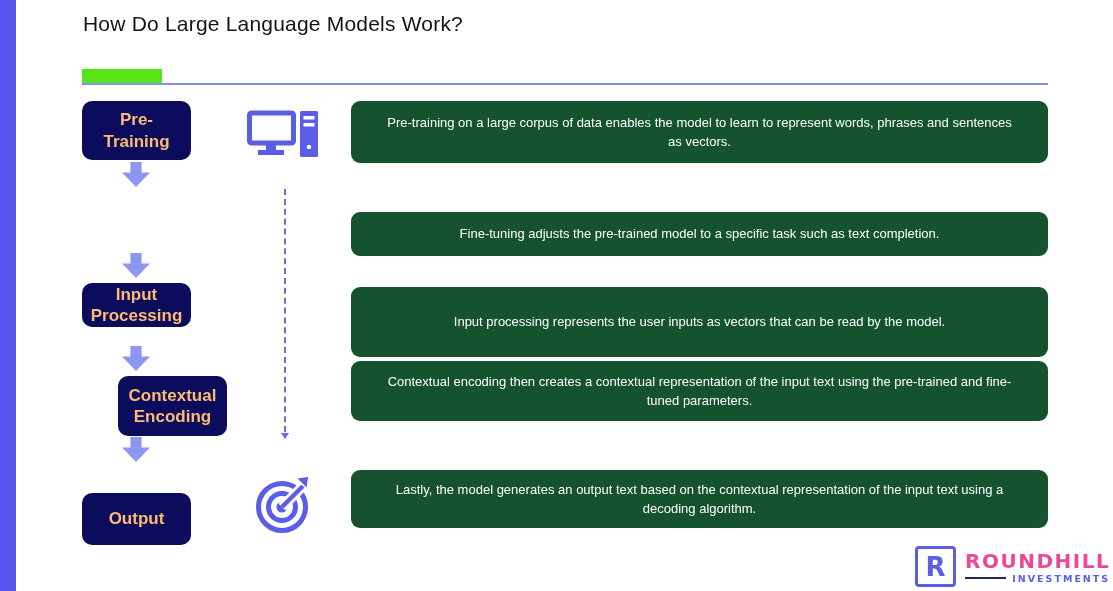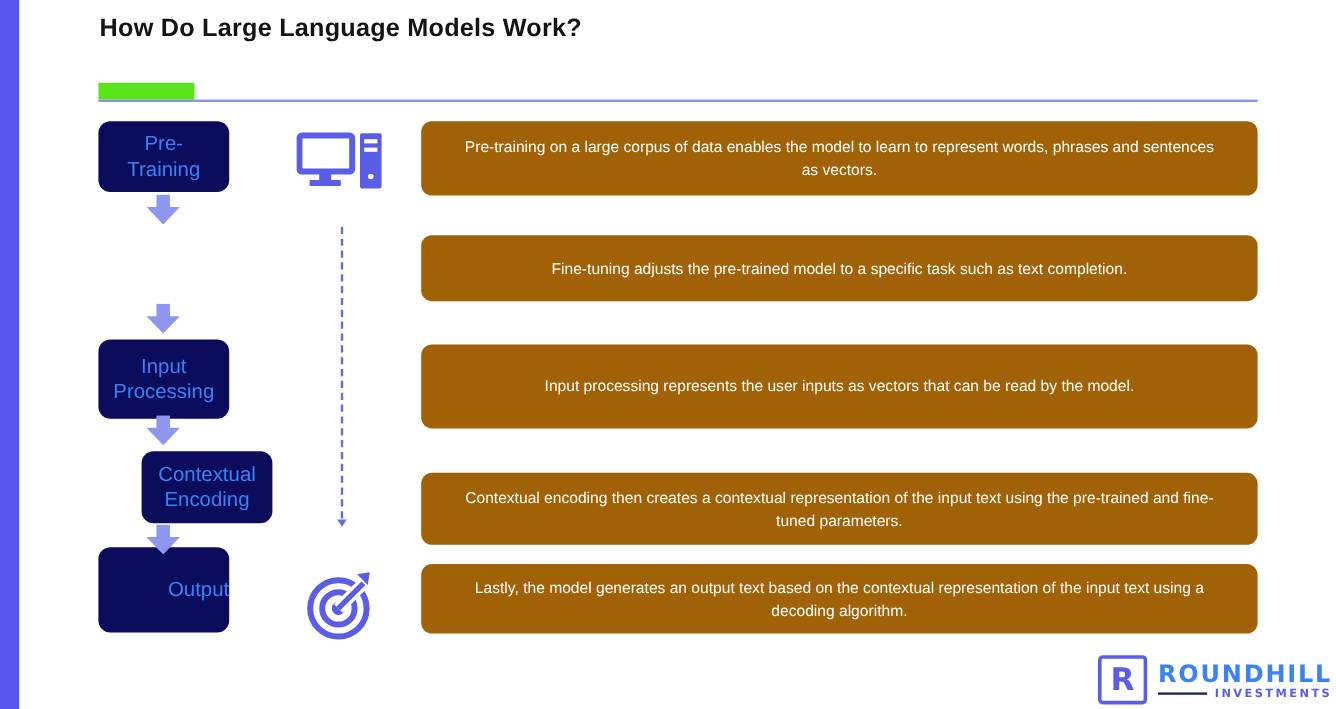--- a/index.html
+++ b/index.html
@@ -9,60 +9,61 @@
     background:#ffffff;
     font-family:"Liberation Sans", sans-serif;
     overflow:hidden;
   }
   .leftbar{
     position:absolute;left:0;top:0;width:16px;height:591px;
     background:#5456ee;
   }
   .title{
     position:absolute;left:83px;top:12px;margin:0;
-    font-size:21px;font-weight:700;color:#141414;letter-spacing:.2px;
+    font-size:21px;font-weight:400;color:#141414;letter-spacing:.2px;
   }
   .green-accent{
     position:absolute;left:82px;top:69px;width:80px;height:14px;
     background:#59e41a;
   }
   .header-rule{
     position:absolute;left:82px;top:83px;width:966px;height:2px;
     background:#8b90ee;
   }
   .step{
     position:absolute;left:82px;width:109px;
     background:#0c0c5c;border-radius:10px;
-    color:#3b82f6;display:flex;align-items:center;justify-content:center;
+    color:#fdba74;display:flex;align-items:center;justify-content:center;
     text-align:center;font-size:17px;line-height:1.25;
     white-space:pre-line;
+    font-weight:bold;
   }
   .s0{top:101px;height:59px;}
   .s1{top:192px;height:59px;}
-  .s2{top:283px;height:66px;}
+  .s2{top:283px;height:44px;}
   .s3{top:376px;height:60px;margin-left:36px;}
-  .s4{top:456px;height:71px;justify-content:flex-end;}
+  .s4{top:493px;height:52px;}
   .arrow{
     position:absolute;left:122px;width:28px;height:25px;
     background:#8e96f0;
     -webkit-clip-path:polygon(30% 0,70% 0,70% 42%,100% 42%,50% 100%,0 42%,30% 42%);
     clip-path:polygon(30% 0,70% 0,70% 42%,100% 42%,50% 100%,0 42%,30% 42%);
   }
   .a0{top:162px;} .a1{top:253px;} .a2{top:346px;} .a3{top:437px;}
   .desc{
     position:absolute;left:351px;width:697px;
-    background:#a16207;border-radius:9px;
+    background:#14532d;border-radius:9px;
     color:#ffffff;display:flex;align-items:center;justify-content:center;
     text-align:center;font-size:13px;font-weight:500;line-height:1.5;
     padding:0 36px;box-sizing:border-box;
   }
   .d0{top:101px;height:62px;}
-  .d1{top:196px;height:55px;}
+  .d1{top:212px;height:44px;}
   .d2{top:287px;height:70px;}
-  .d3{top:394px;height:60px;}
+  .d3{top:361px;height:60px;}
   .d4{top:470px;height:58px;}
   .icon-computer{position:absolute;left:247px;top:110px;}
   .icon-target{position:absolute;left:255px;top:475px;}
   .connector{
     position:absolute;left:284px;top:189px;height:243px;width:0;
     border-left:2px dashed #666de0;
   }
   .connector-head{
     position:absolute;left:281px;top:433px;width:0;height:0;
     border-left:4px solid transparent;border-right:4px solid transparent;
@@ -74,21 +75,21 @@
   }
   .r-mark{
     width:41px;height:41px;box-sizing:border-box;
     border:3.5px solid #5a5ee6;border-radius:4px;
     display:flex;align-items:center;justify-content:center;
     color:#5a5ee6;font-size:26px;font-weight:700;
     font-family:"DejaVu Sans", sans-serif;
   }
   .brand-text{display:flex;flex-direction:column;}
   .brand-name{
-    font-size:20px;font-weight:700;color:#3b82f6;letter-spacing:1.5px;
+    font-size:20px;font-weight:700;color:#ec4899;letter-spacing:1.5px;
     font-family:"DejaVu Sans", sans-serif;line-height:1.1;
   }
   .brand-sub{
     display:flex;align-items:center;justify-content:flex-end;margin-top:1px;
   }
   .brand-sub .rule{
     flex:1 1 auto;height:2.5px;background:#1e2a52;margin-right:6px;max-width:58px;
   }
   .brand-sub .sub-text{
     font-size:9.5px;font-weight:700;color:#5a5ee6;letter-spacing:2px;

